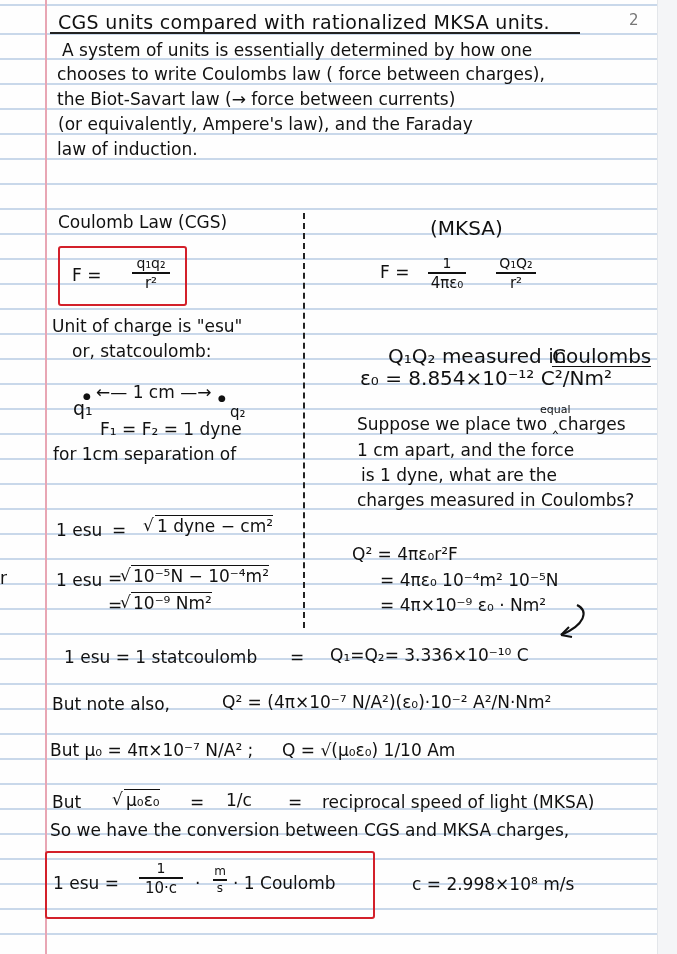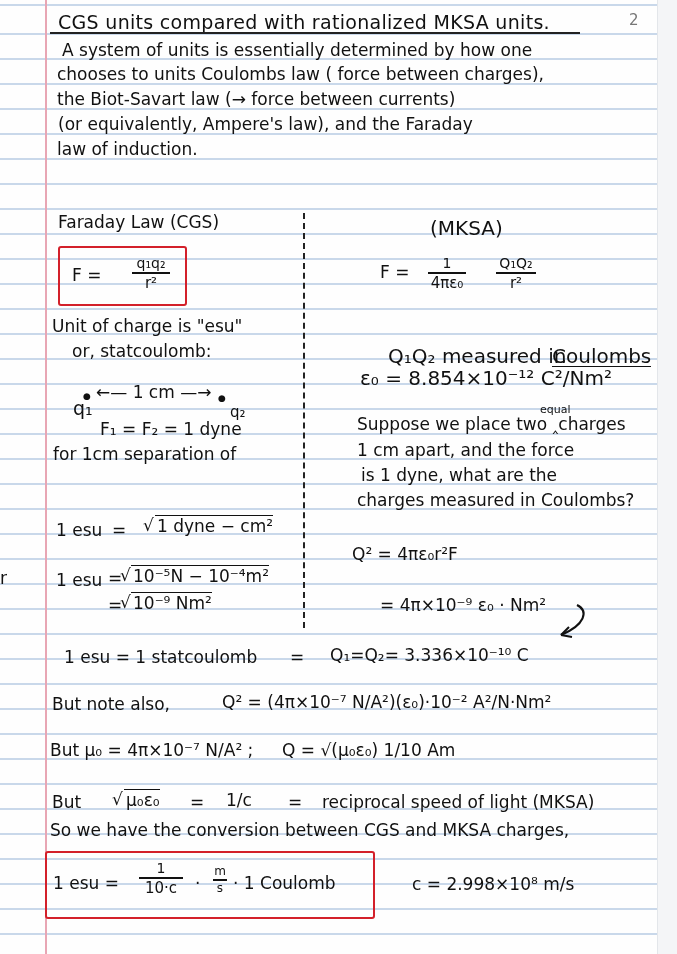--- a/index.html
+++ b/index.html
@@ -54,28 +54,28 @@
 
 <div class="page">
   <div class="margin-line"></div>
 
   <div class="t pagenum" style="left:629px;top:10px;">2</div>
 
   <div class="t big" style="left:58px;top:12px;letter-spacing:0.3px;">CGS units compared with rationalized MKSA units.</div>
   <div class="title-underline"></div>
 
   <div class="t" style="left:62px;top:40px;">A system of units is essentially determined by how one</div>
-  <div class="t" style="left:57px;top:64px;">chooses to units Coulombs law ( force between charges),</div>
+  <div class="t" style="left:57px;top:64px;">chooses to write Coulombs law ( force between charges),</div>
   <div class="t" style="left:58px;top:114px;">(or equivalently, Ampere's law), and the Faraday</div>
   <div class="t" style="left:57px;top:89px;">the Biot-Savart law (→ force between currents)</div>
   <div class="t" style="left:57px;top:139px;">law of induction.</div>
 
   <div class="divider"></div>
 
-  <div class="t" style="left:58px;top:212px;">Faraday Law (CGS)</div>
+  <div class="t" style="left:58px;top:212px;">Coulomb Law (CGS)</div>
 
   <div class="redbox" style="left:58px;top:246px;width:125px;height:56px;">
     <div class="t" style="left:12px;top:17px;">F =</div>
     <div class="frac" style="left:72px;top:7px;width:38px;">
       <span class="num">q₁q₂</span>
       <span class="bar"></span>
       <span class="den">r²</span>
     </div>
   </div>
 
@@ -124,20 +124,21 @@
   <div class="t sm underline" style="left:552px;top:346px;">Coulombs</div>
   <div class="t sm" style="left:360px;top:368px;">ε₀ = 8.854×10⁻¹² C²/Nm²</div>
 
   <div class="t xs" style="left:540px;top:400px;">equal</div>
   <div class="t" style="left:357px;top:414px;">Suppose we place two ‸charges</div>
   <div class="t" style="left:357px;top:440px;">1 cm apart, and the force</div>
   <div class="t" style="left:361px;top:465px;">is 1 dyne, what are the</div>
   <div class="t" style="left:357px;top:490px;">charges measured in Coulombs?</div>
 
   <div class="t" style="left:352px;top:544px;">Q² = 4πε₀r²F</div>
+  <div class="t" style="left:380px;top:570px;">= 4πε₀ 10⁻⁴m² 10⁻⁵N</div>
   <div class="t" style="left:380px;top:595px;">= 4π×10⁻⁹ ε₀ · Nm²</div>
 
   <svg class="arrow" style="left:555px;top:603px;" width="40" height="38" viewBox="0 0 40 38">
     <path d="M22 2 C34 8 30 22 6 32" fill="none" stroke="#111" stroke-width="2"></path>
     <path d="M6 32 L14 24 M6 32 L17 34" fill="none" stroke="#111" stroke-width="2"></path>
   </svg>
 
   <div class="t" style="left:64px;top:647px;">1 esu = 1 statcoulomb</div>
   <div class="t" style="left:290px;top:647px;">=</div>
   <div class="t" style="left:330px;top:645px;">Q₁=Q₂= 3.336×10⁻¹⁰ C</div>

